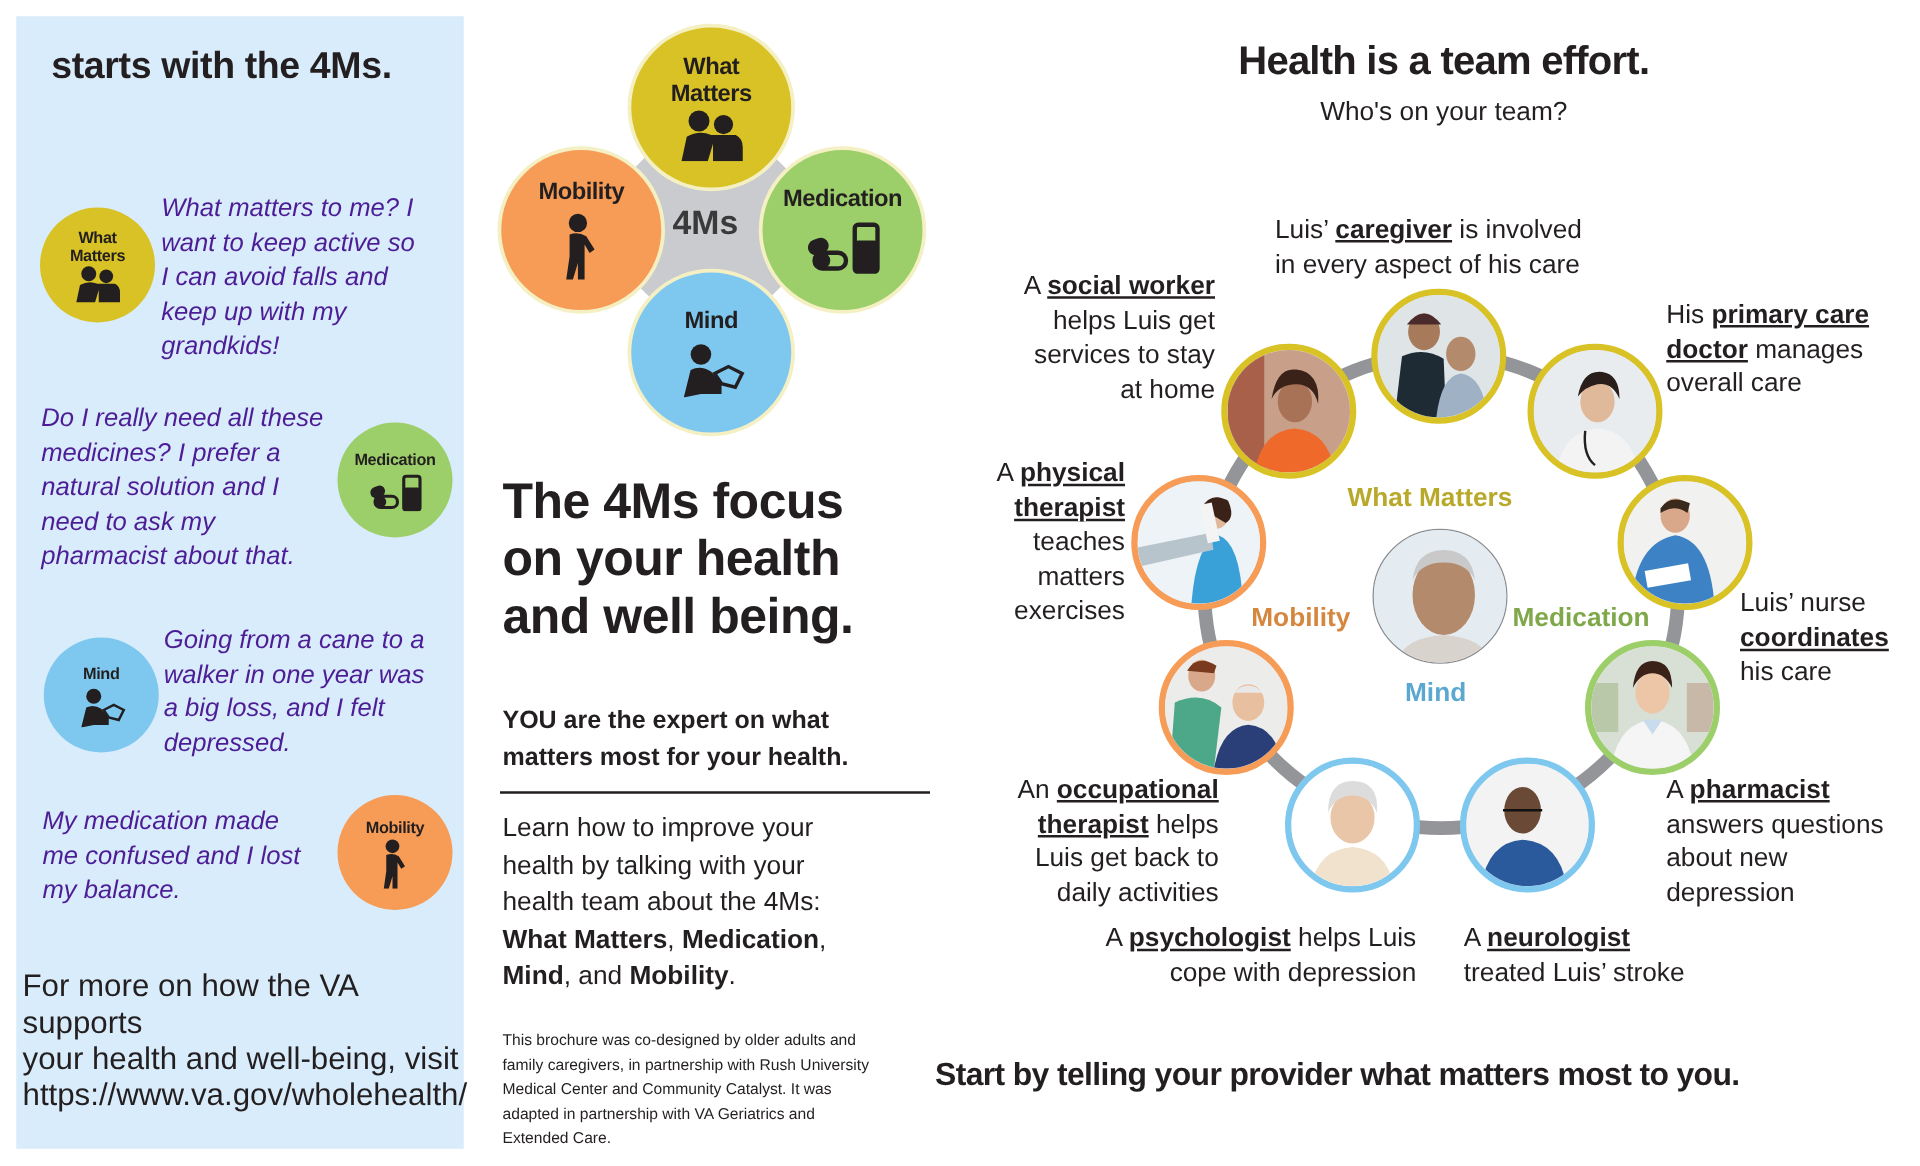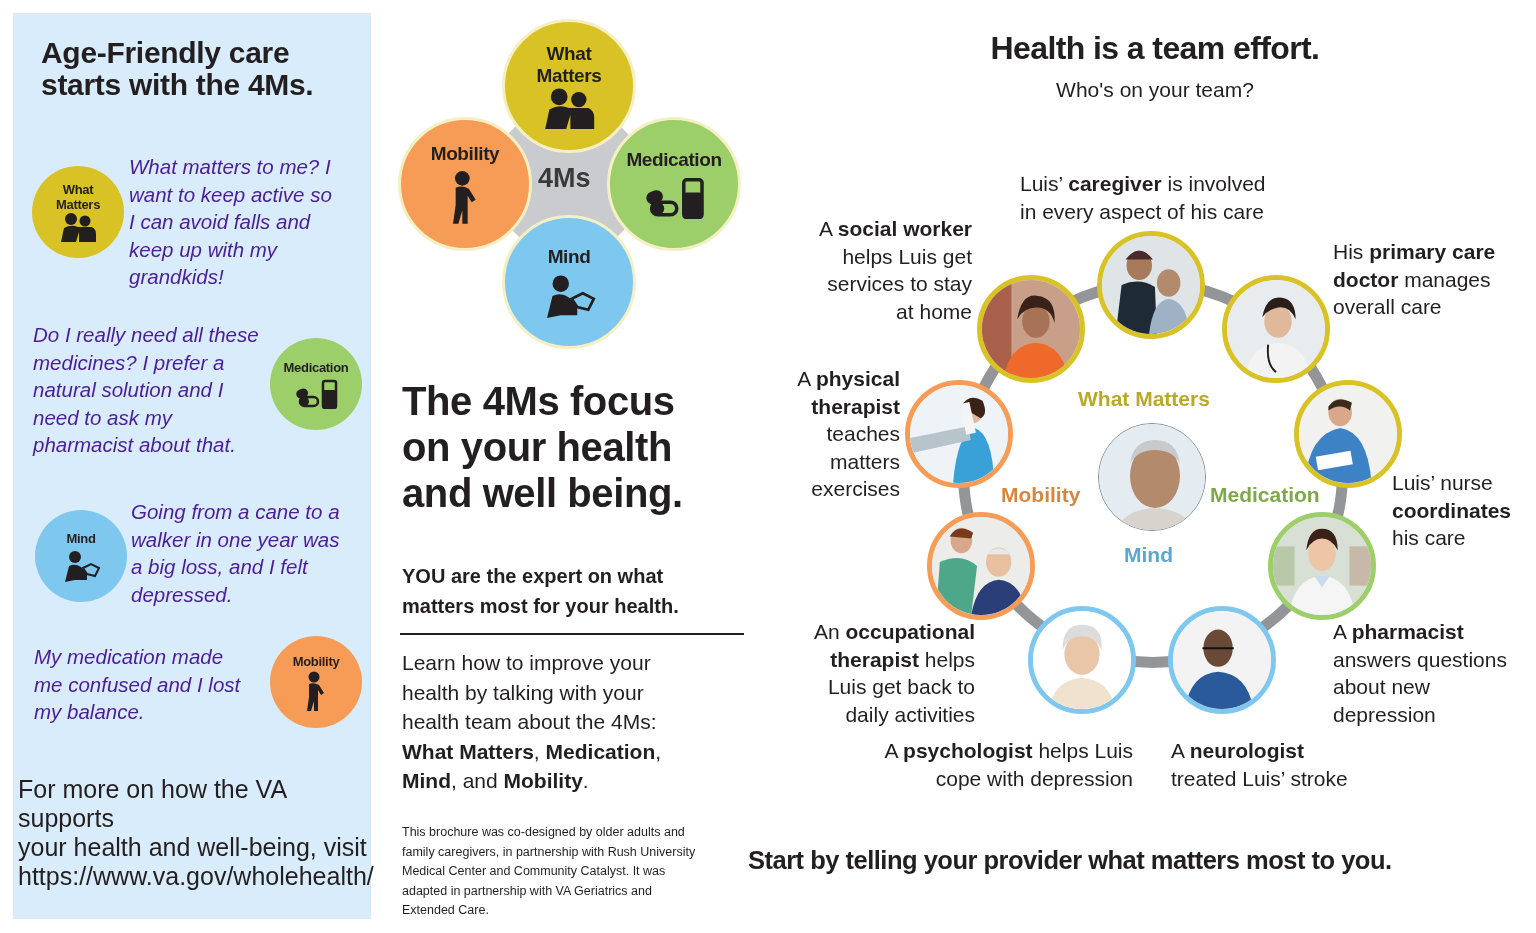--- a/index.html
+++ b/index.html
@@ -26,33 +26,32 @@
   .center-body b { font-weight: bold; }
   .center-credit { left: 402px; top: 823px; width: 340px; font-size: 12.5px; line-height: 19.5px; }
 
   
   .rt-title { left: 900px; top: 30px; width: 510px; text-align: center; font-size: 32px; font-weight: bold; letter-spacing: -0.6px; }
   .rt-sub { left: 900px; top: 78px; width: 510px; text-align: center; font-size: 21px; }
   .ring { left: 958px; top: 278px; width: 390px; height: 390px; border-radius: 50%; border: 11px solid #939598; }
   .member { border-radius: 50%; border: 5px solid; overflow: hidden; background: #e8e8e8; }
   .photo { width: 100%; height: 100%; position: relative; }
   .m-label { font-size: 21px; line-height: 27.5px; }
-  .m-label b { font-weight: bold; }
+  .m-label b { font-weight: bold; text-decoration: underline; }
   .r { text-align: right; }
   .cat { font-weight: bold; font-size: 21px; }
   .luis { left: 1098px; top: 423px; width: 108px; height: 108px; border-radius: 50%; border: 1.5px solid #8a8c8f; overflow: hidden; background: #dfe8ee; }
   .footer-cta { left: 748px; top: 846px; width: 780px; font-size: 25.5px; font-weight: bold; letter-spacing: -0.5px; }
   svg { display: block; }
 </style>
 </head>
 <body>
 
 <div id="left-panel" class="abs">
   <div class="abs lp-title">
-    <div>Age-Friendly care</div>
     <div>starts with the 4Ms.</div>
   </div>
 
   <div class="abs badge" style="left:19px;top:153px;width:92px;height:92px;background:#d8c225;">
     <div class="lbl"><span>What</span><br><span>Matters</span></div>
     <svg width="40" height="30" viewBox="0 0 40 30">
       <circle cx="13" cy="7" r="6" fill="#231f20"></circle>
         <circle cx="27" cy="9" r="5.5" fill="#231f20"></circle>
       <path d="M3 30 L6 16 Q13 12 20 15 L34 15 Q38 17 38 22 L38 30 L21 30 L21 20 L18 30 Z" fill="#231f20"></path>
     </svg>

